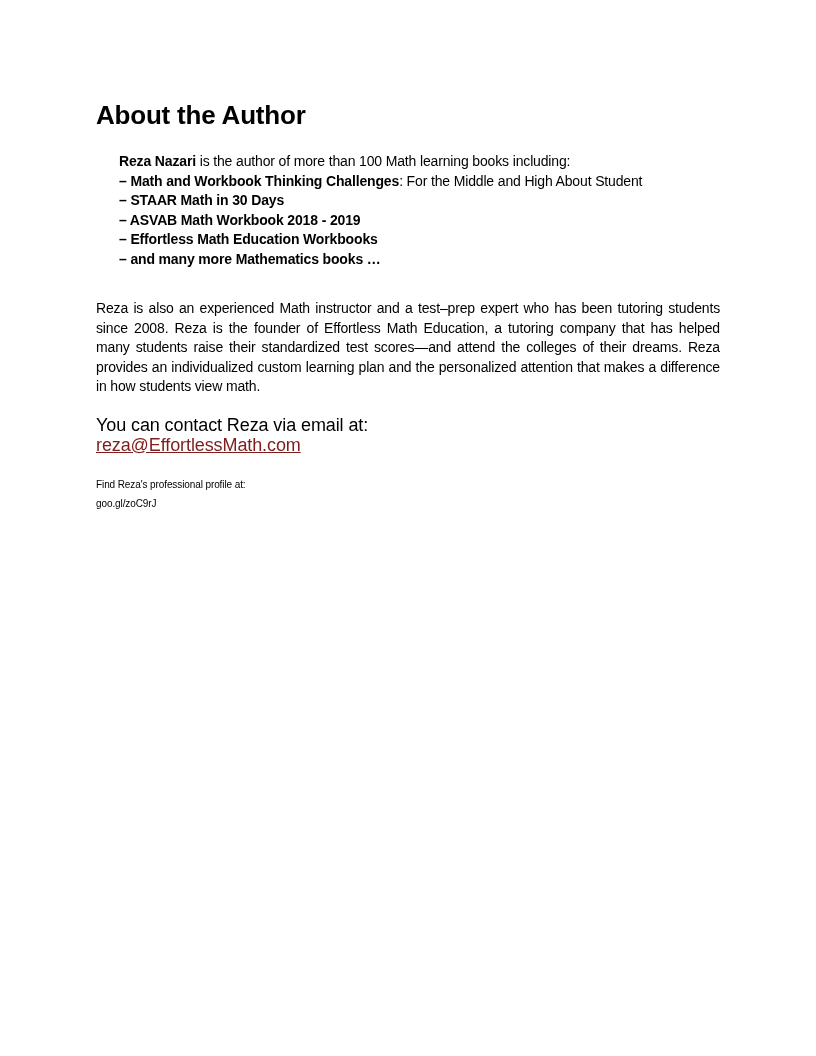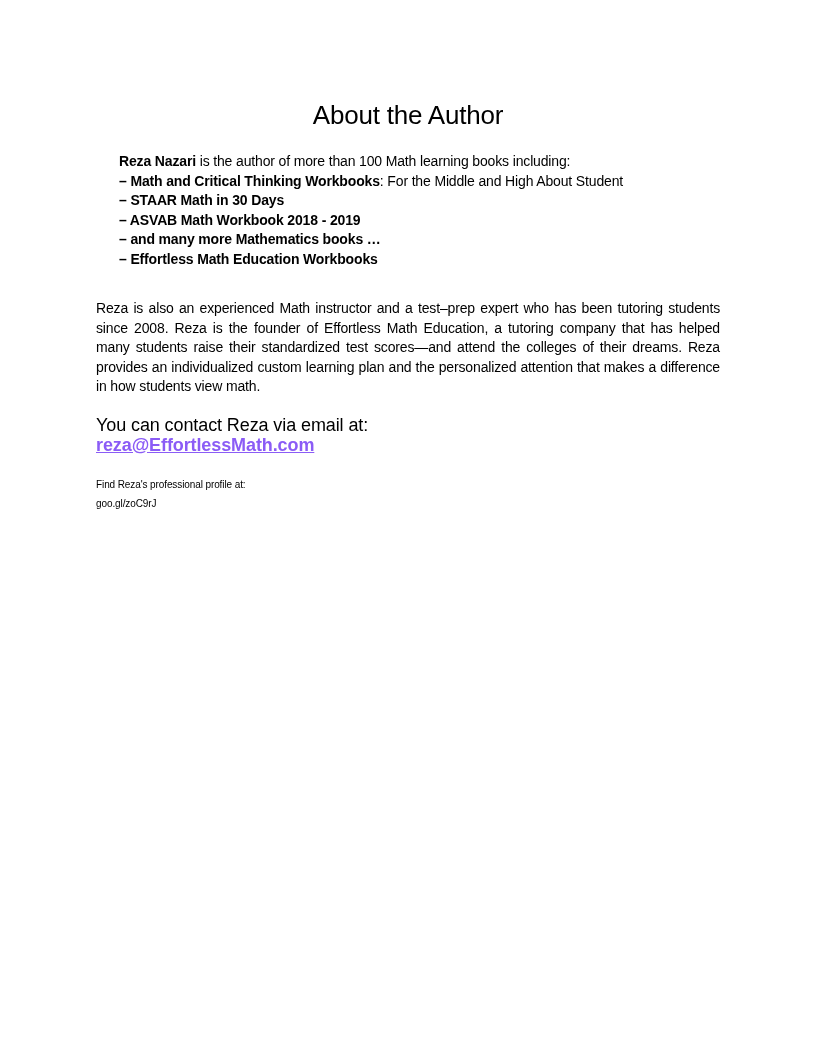--- a/index.html
+++ b/index.html
@@ -15,23 +15,23 @@
       font-family: "Liberation Sans", sans-serif;
       color: #000;
     }
     .page {
       position: absolute;
       left: 96px;
       top: 98px;
       width: 624px;
     }
     .title {
-      text-align: center;
+      text-align: left;
       font-size: 26px;
-      font-weight: normal;
+      font-weight: bold;
       margin: 0 0 20px 0;
       line-height: 34px;
       letter-spacing: -0.2px;
     }
     .intro-line, .book-item {
       font-size: 14px;
       line-height: 19.5px;
       white-space: nowrap;
       letter-spacing: -0.15px;
     }
@@ -48,56 +48,55 @@
       text-align: justify;
       letter-spacing: -0.15px;
     }
     .contact {
       margin-top: 19.5px;
       font-size: 18px;
       line-height: 19.5px;
       letter-spacing: -0.1px;
     }
     .email-link {
-      color: #8b5cf6;
+      color: #7f1d1d;
       text-decoration: underline;
-      font-weight: bold;
     }
     .profile {
       margin-top: 19.5px;
       font-size: 10px;
       line-height: 19.5px;
       letter-spacing: -0.1px;
     }
   </style>
 </head>
 <body>
 
 <div class="page">
   <h1 class="title">About the Author</h1>
 
   <div class="intro-line">
     <span class="bold">Reza Nazari</span><span> is the author of more than 100 Math learning books including:</span>
   </div>
 
   <ul class="books">
     <li class="book-item">
-      <span class="bold">– Math and Critical Thinking Workbooks</span><span>: For the Middle and High About Student</span>
+      <span class="bold">– Math and Workbook Thinking Challenges</span><span>: For the Middle and High About Student</span>
     </li>
     <li class="book-item">
       <span class="bold">– STAAR Math in 30 Days</span><span></span>
     </li>
     <li class="book-item">
       <span class="bold">– ASVAB Math Workbook 2018 - 2019</span><span></span>
     </li>
     <li class="book-item">
-      <span class="bold">– and many more Mathematics books …</span><span></span>
+      <span class="bold">– Effortless Math Education Workbooks</span><span></span>
     </li>
     <li class="book-item">
-      <span class="bold">– Effortless Math Education Workbooks</span><span></span>
+      <span class="bold">– and many more Mathematics books …</span><span></span>
     </li>
   </ul>
 
   <p class="bio" style="margin-bottom:0;">Reza is also an experienced Math instructor and a test–prep expert who has been tutoring students since 2008. Reza is the founder of Effortless Math Education, a tutoring company that has helped many students raise their standardized test scores—and attend the colleges of their dreams. Reza provides an individualized custom learning plan and the personalized attention that makes a difference in how students view math.</p>
 
   <div class="contact">
     <div>You can contact Reza via email at:</div>
     <a class="email-link">reza@EffortlessMath.com</a>
   </div>
 

